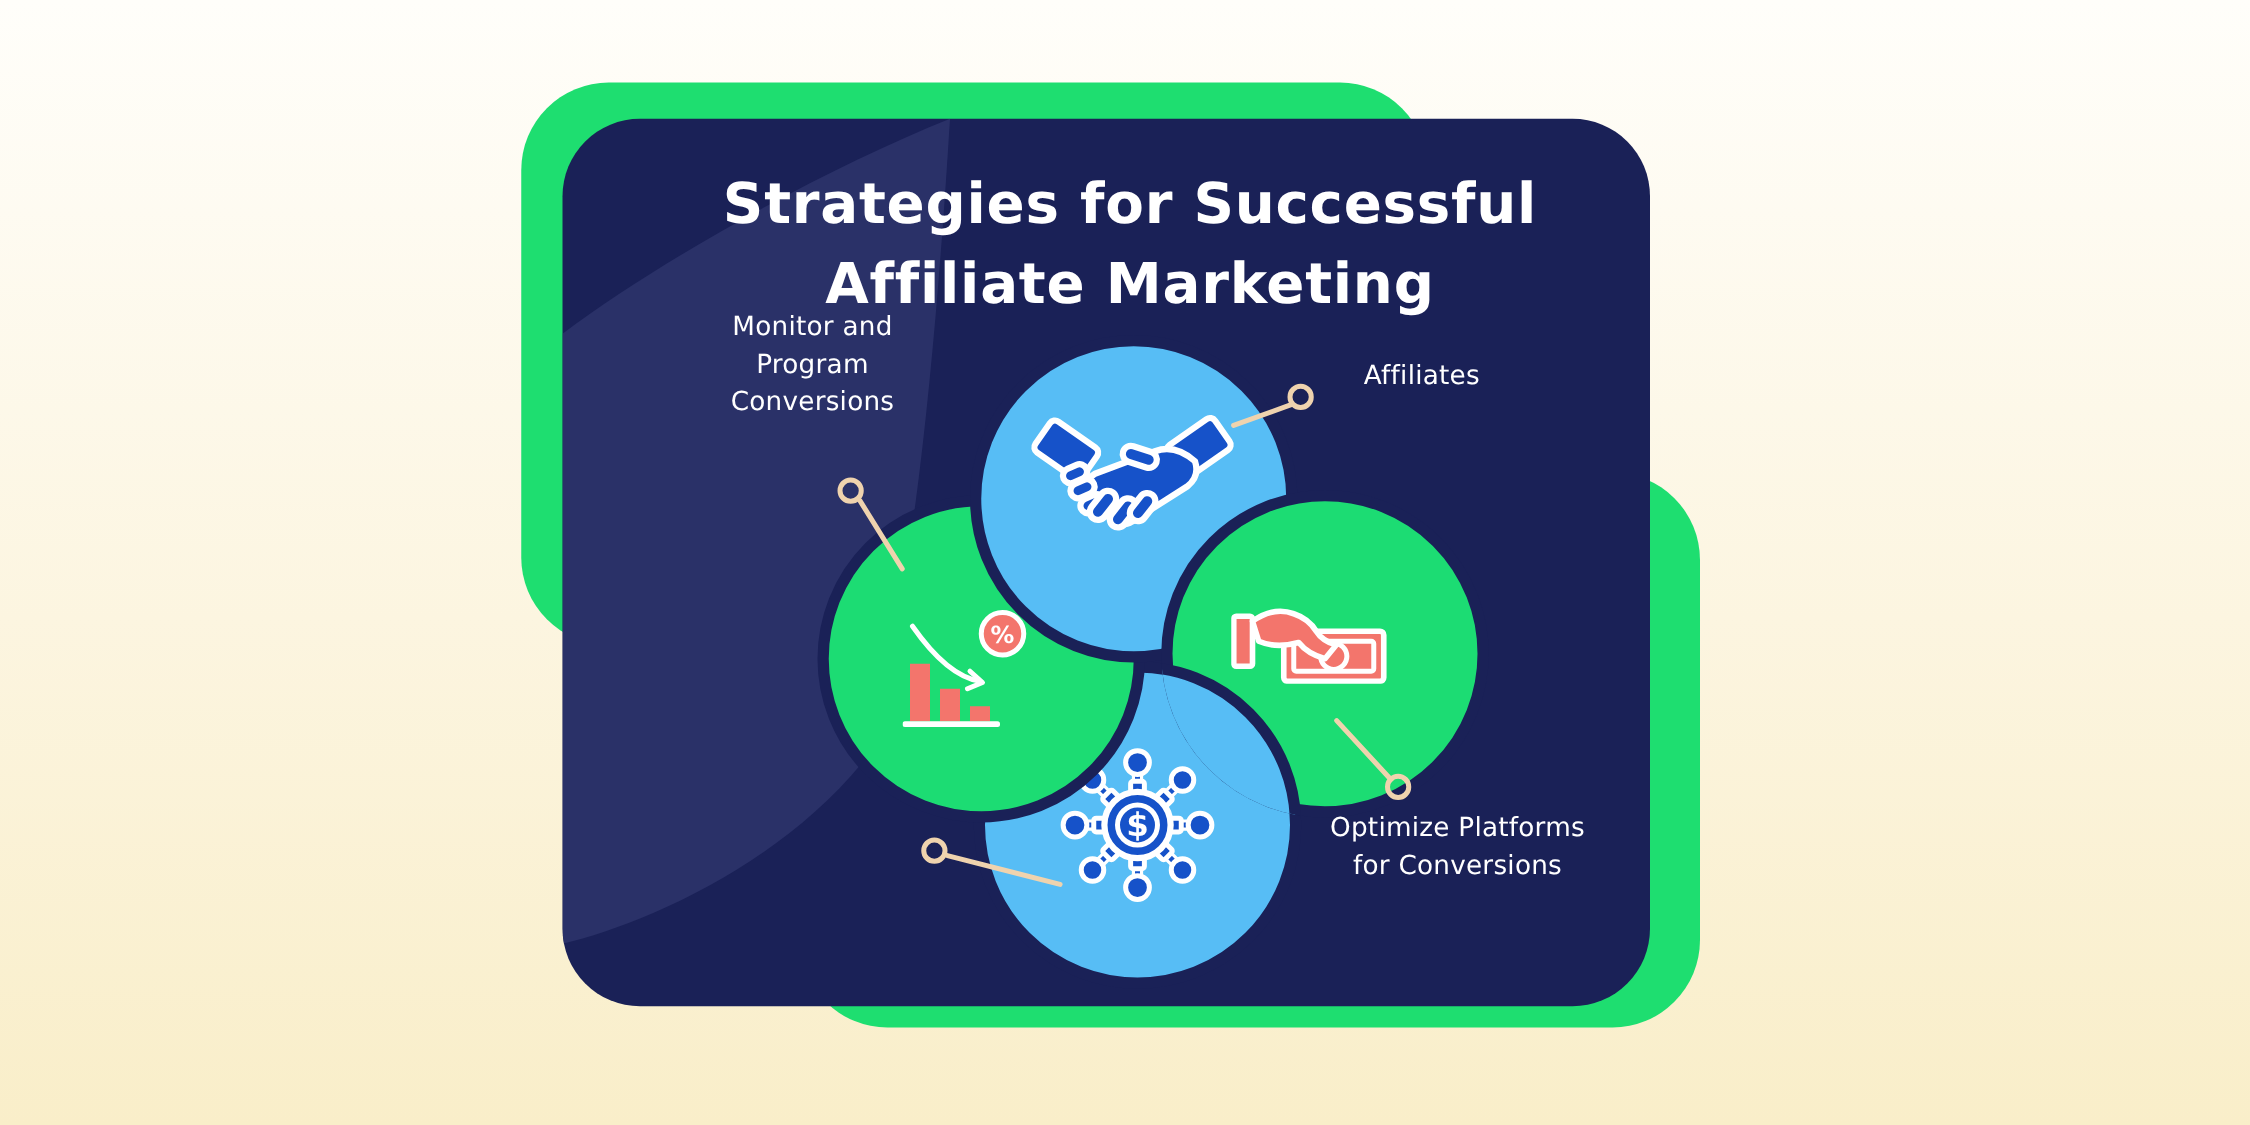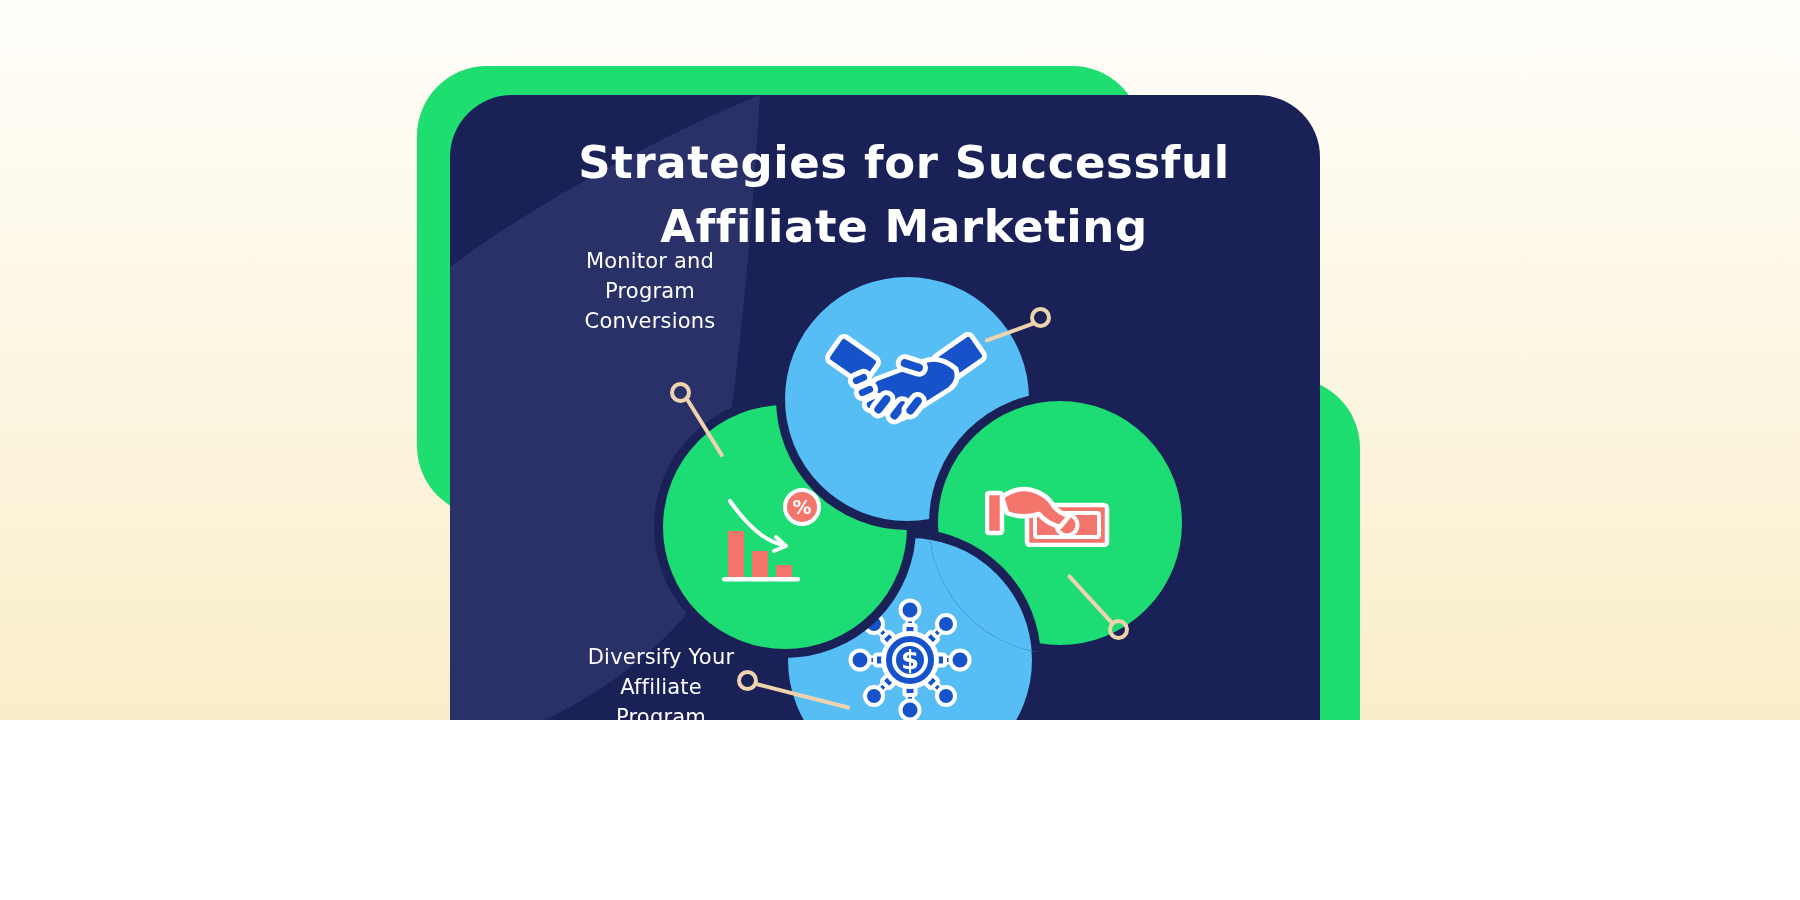--- a/index.html
+++ b/index.html
@@ -1,17 +1,17 @@
 <!DOCTYPE html>
 <html><head>
 <meta charset="utf-8">
 <style>
   html,body{margin:0;padding:0;}
   body{width:1800px;height:900px;overflow:hidden;font-family:"DejaVu Sans","Liberation Sans",sans-serif;}
-  #canvas{position:relative;width:1800px;height:720px;overflow:hidden;
+  #canvas{position:relative;width:1800px;height:900px;overflow:hidden;
           background:linear-gradient(180deg,#FFFEFA 0%,#FCF5E0 55%,#F9EEC9 100%);}
 
   .green-shape{position:absolute;background:#1EDE70;border-radius:70px;}
   #green-a{left:417px;top:66px;width:725px;height:450px;}
   #green-b{left:640px;top:378px;width:720px;height:444px;}
 
   #card{position:absolute;left:450px;top:95px;width:870px;height:710px;
         background:#1A2157;border-radius:62px;overflow:hidden;}
   #swoosh{position:absolute;left:0;top:0;z-index:1;}
 
@@ -153,26 +153,26 @@
     <div id="conn-monitor" class="conn"></div>
     <div id="conn-select" class="conn"></div>
     <div id="conn-diversify" class="conn"></div>
     <div id="conn-optimize" class="conn"></div>
     <div id="ring-monitor" class="ring"></div>
     <div id="ring-select" class="ring"></div>
     <div id="ring-diversify" class="ring"></div>
     <div id="ring-optimize" class="ring"></div>
 
     <div id="label-select" class="label">
+      <div>Affiliates</div>
     </div>
     <div id="label-monitor" class="label">
       <div>Monitor and</div>
       <div>Program</div>
       <div>Conversions</div>
     </div>
-    <div id="label-diversify" class="label">
-      <div>Diversify Your</div>
-      <div>Affiliate</div>
-      <div>Program</div>
+    <div id="label-optimize" class="label">
+      <div>Optimize Platforms</div>
+      <div>for Conversions</div>
     </div>
 
   </div>
 </div>
 
 </body></html>

